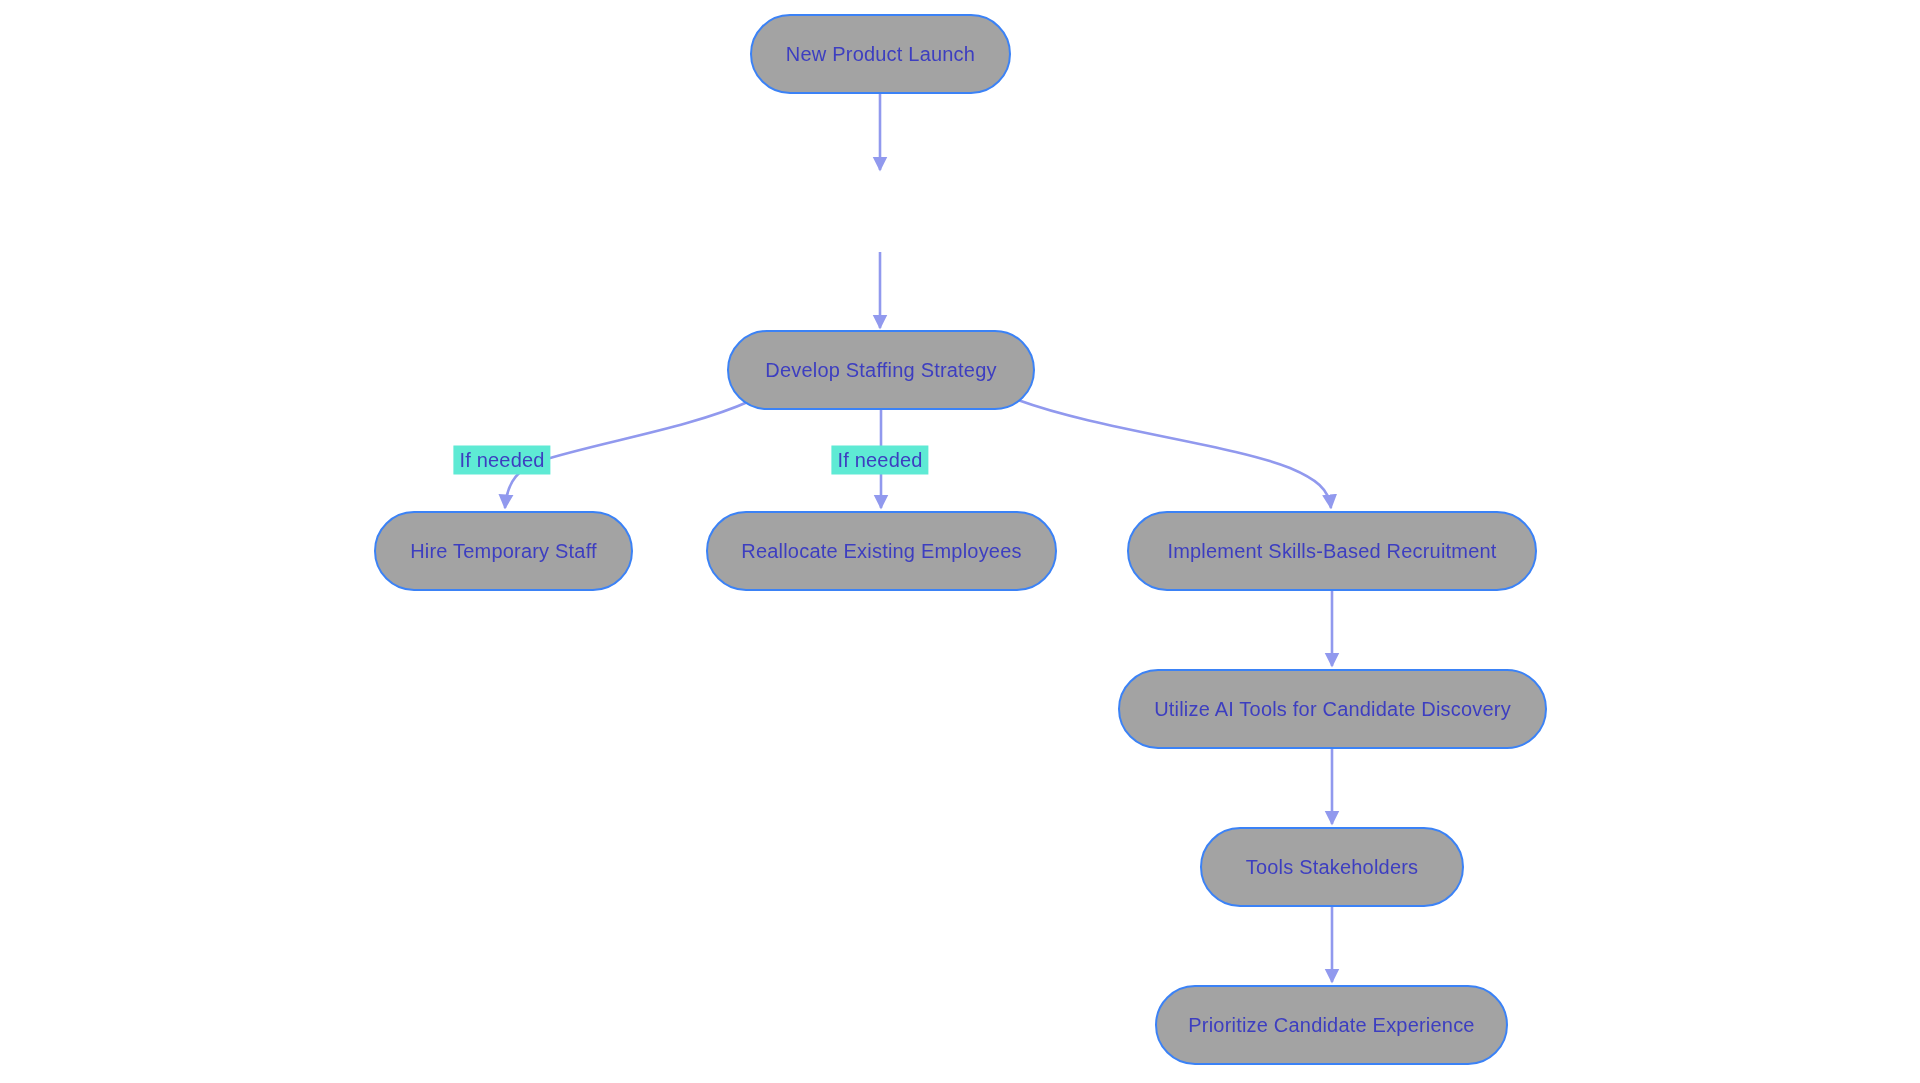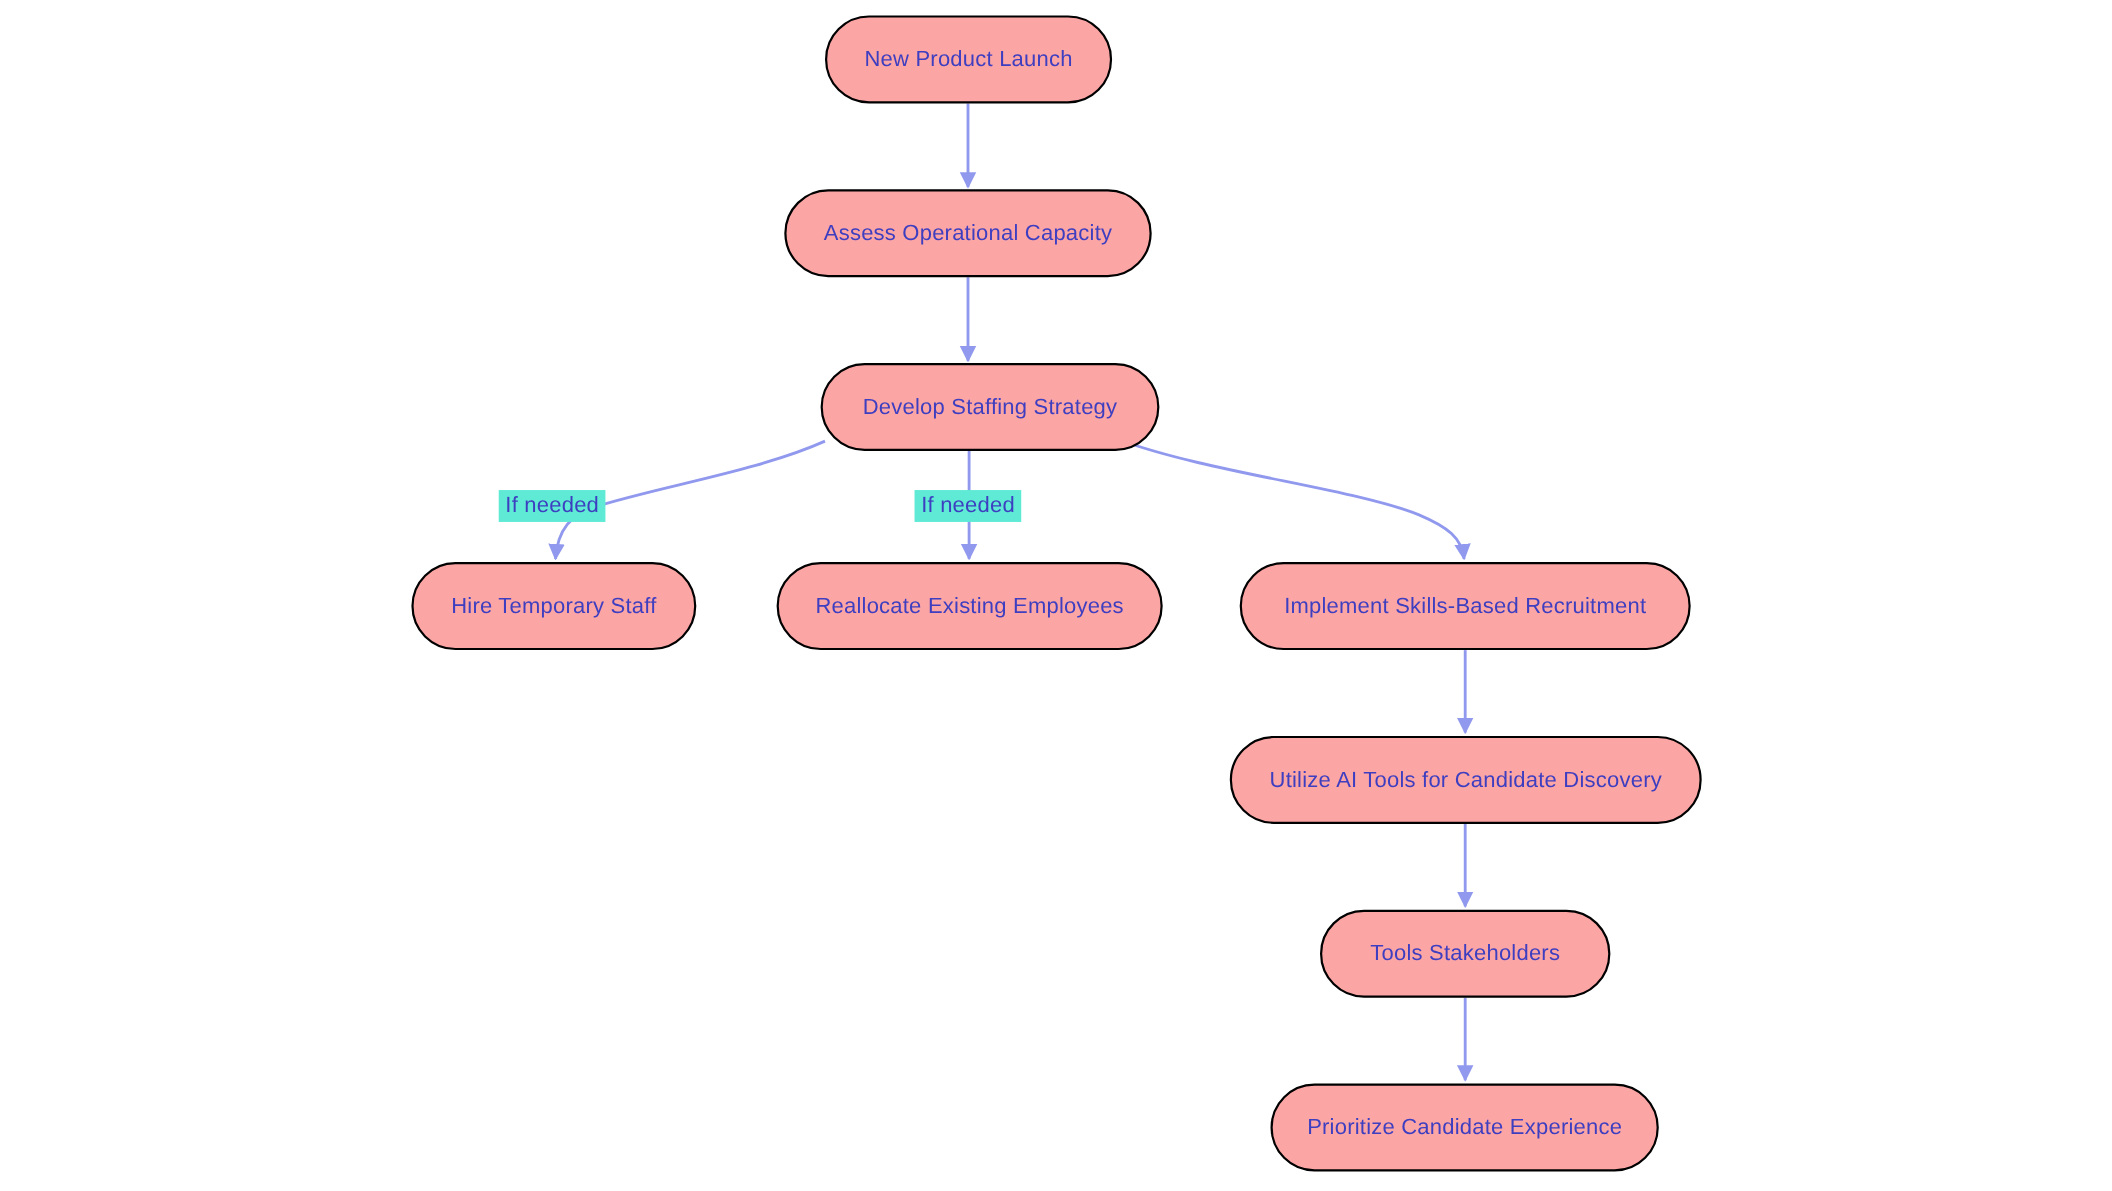--- a/index.html
+++ b/index.html
@@ -19,22 +19,22 @@
     position: absolute;
     left: 0;
     top: 0;
     width: 1920px;
     height: 1083px;
   }
   .node {
     position: absolute;
     height: 80px;
     box-sizing: border-box;
-    background: #fca5a5;
-    border: 2px solid #000000;
+    background: #a3a3a3;
+    border: 2px solid #3b82f6;
     border-radius: 40px;
     display: flex;
     align-items: center;
     justify-content: center;
     color: #3d3ec0;
     font-size: 20px;
     letter-spacing: 0.2px;
     white-space: nowrap;
   }
   .edge-label {
@@ -74,25 +74,22 @@
     <path class="edge-path" d="M 1332 907 L 1332 982" marker-end="url(#arrow)"></path>
   </svg>
 
   <div class="edge-label" style="left:502px; top:460px;">If needed</div>
   <div class="edge-label" style="left:880px; top:460px;">If needed</div>
 
   <div class="node" style="left:750px; top:14px; width:261px;">
     <span>New Product Launch</span>
   </div>
 
-  <div class="node" style="left:713px; top:172px; width:334px;">
-    <span>Assess Operational Capacity</span>
-  </div>
 
-  <div class="node" style="left:746px; top:330px; width:308px;">
+  <div class="node" style="left:727px; top:330px; width:308px;">
     <span>Develop Staffing Strategy</span>
   </div>
 
   <div class="node" style="left:706px; top:511px; width:351px;">
     <span>Reallocate Existing Employees</span>
   </div>
 
   <div class="node" style="left:374px; top:511px; width:259px;">
     <span>Hire Temporary Staff</span>
   </div>

